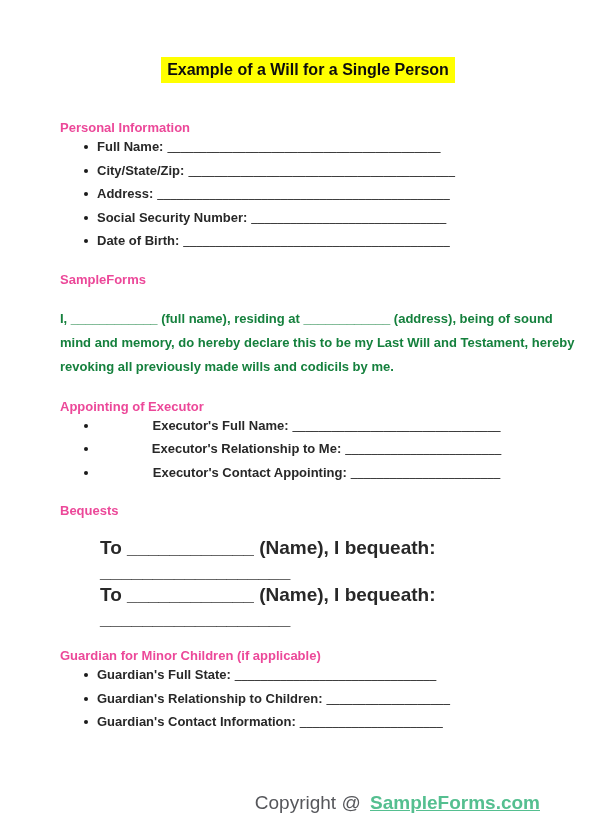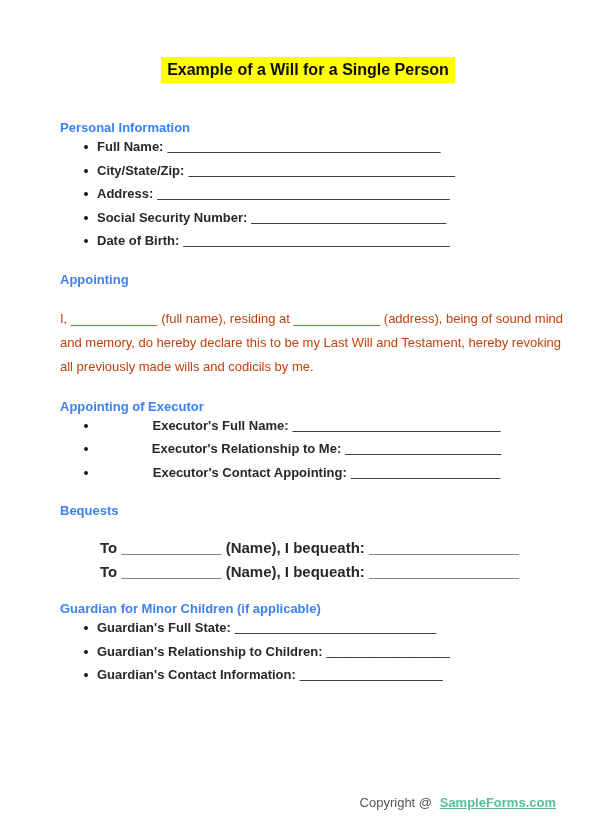--- a/index.html
+++ b/index.html
@@ -22,21 +22,21 @@
     color: #0d0d0d;
     font-weight: 700;
     font-size: 16px;
     line-height: 18px;
     padding: 4px 6px;
   }
 
   .h {
     font-size: 13px;
     font-weight: 700;
-    color: #3b82f6;
+    color: #ec4899;
     line-height: 15px;
     margin: 0;
   }
   .h-pi    { margin-top: 37px; }
   .h-decl  { margin-top: 19px; }
   .h-exec  { margin-top: 20px; }
   .h-beq   { margin-top: 19px; }
   .h-guard { margin-top: 18px; }
 
   ul.blanks {
@@ -66,37 +66,37 @@
     border-radius: 50%;
     background: #1a1a1a;
   }
   .blank { margin-left: 4px; white-space: nowrap; font-family: Liberation Serif, serif; }
 
   .para {
     margin: 20px 0 0 0;
     width: 516px;
     font-size: 13px;
     line-height: 24px;
-    font-weight: 400;
-    color: #c2410c;
+    font-weight: 700;
+    color: #15803d;
   }
 
   .bequest-lines { margin: 18px 0 0 40px; }
   .bequest-line {
-    font-size: 15px;
+    font-size: 19px;
     line-height: 23.5px;
     font-weight: 700;
     color: #282828;
   }
 
   .footer {
     position: absolute;
     top: 795px;
-    right: 60px;
-    font-size: 13px;
+    right: 76px;
+    font-size: 19px;
     line-height: 16px;
     white-space: nowrap;
   }
   .copy { color: #56575b; }
   .brand {
     color: #55bf90;
     font-weight: 700;
     text-decoration: underline;
     margin-left: 4px;
     cursor: pointer;
@@ -114,21 +114,21 @@
 
     <h2 class="h h-pi">Personal Information</h2>
     <ul class="blanks list-pi">
       <li><span class="lbl">Full Name:</span><span class="blank">__________________________________________</span></li>
       <li><span class="lbl">City/State/Zip:</span><span class="blank">_________________________________________</span></li>
       <li><span class="lbl">Address:</span><span class="blank">_____________________________________________</span></li>
       <li><span class="lbl">Social Security Number:</span><span class="blank">______________________________</span></li>
       <li><span class="lbl">Date of Birth:</span><span class="blank">_________________________________________</span></li>
     </ul>
 
-    <h2 class="h h-decl">Appointing</h2>
+    <h2 class="h h-decl">SampleForms</h2>
     <p class="para">I, ____________ (full name), residing at ____________ (address), being of sound mind and memory, do hereby declare this to be my Last Will and Testament, hereby revoking all previously made wills and codicils by me.</p>
 
     <h2 class="h h-exec">Appointing of Executor</h2>
     <ul class="blanks list-exec">
       <li><span class="lbl">Executor's Full Name:</span><span class="blank">________________________________</span></li>
       <li><span class="lbl">Executor's Relationship to Me:</span><span class="blank">________________________</span></li>
       <li><span class="lbl">Executor's Contact Appointing:</span><span class="blank">_______________________</span></li>
     </ul>
 
     <h2 class="h h-beq">Bequests</h2>

